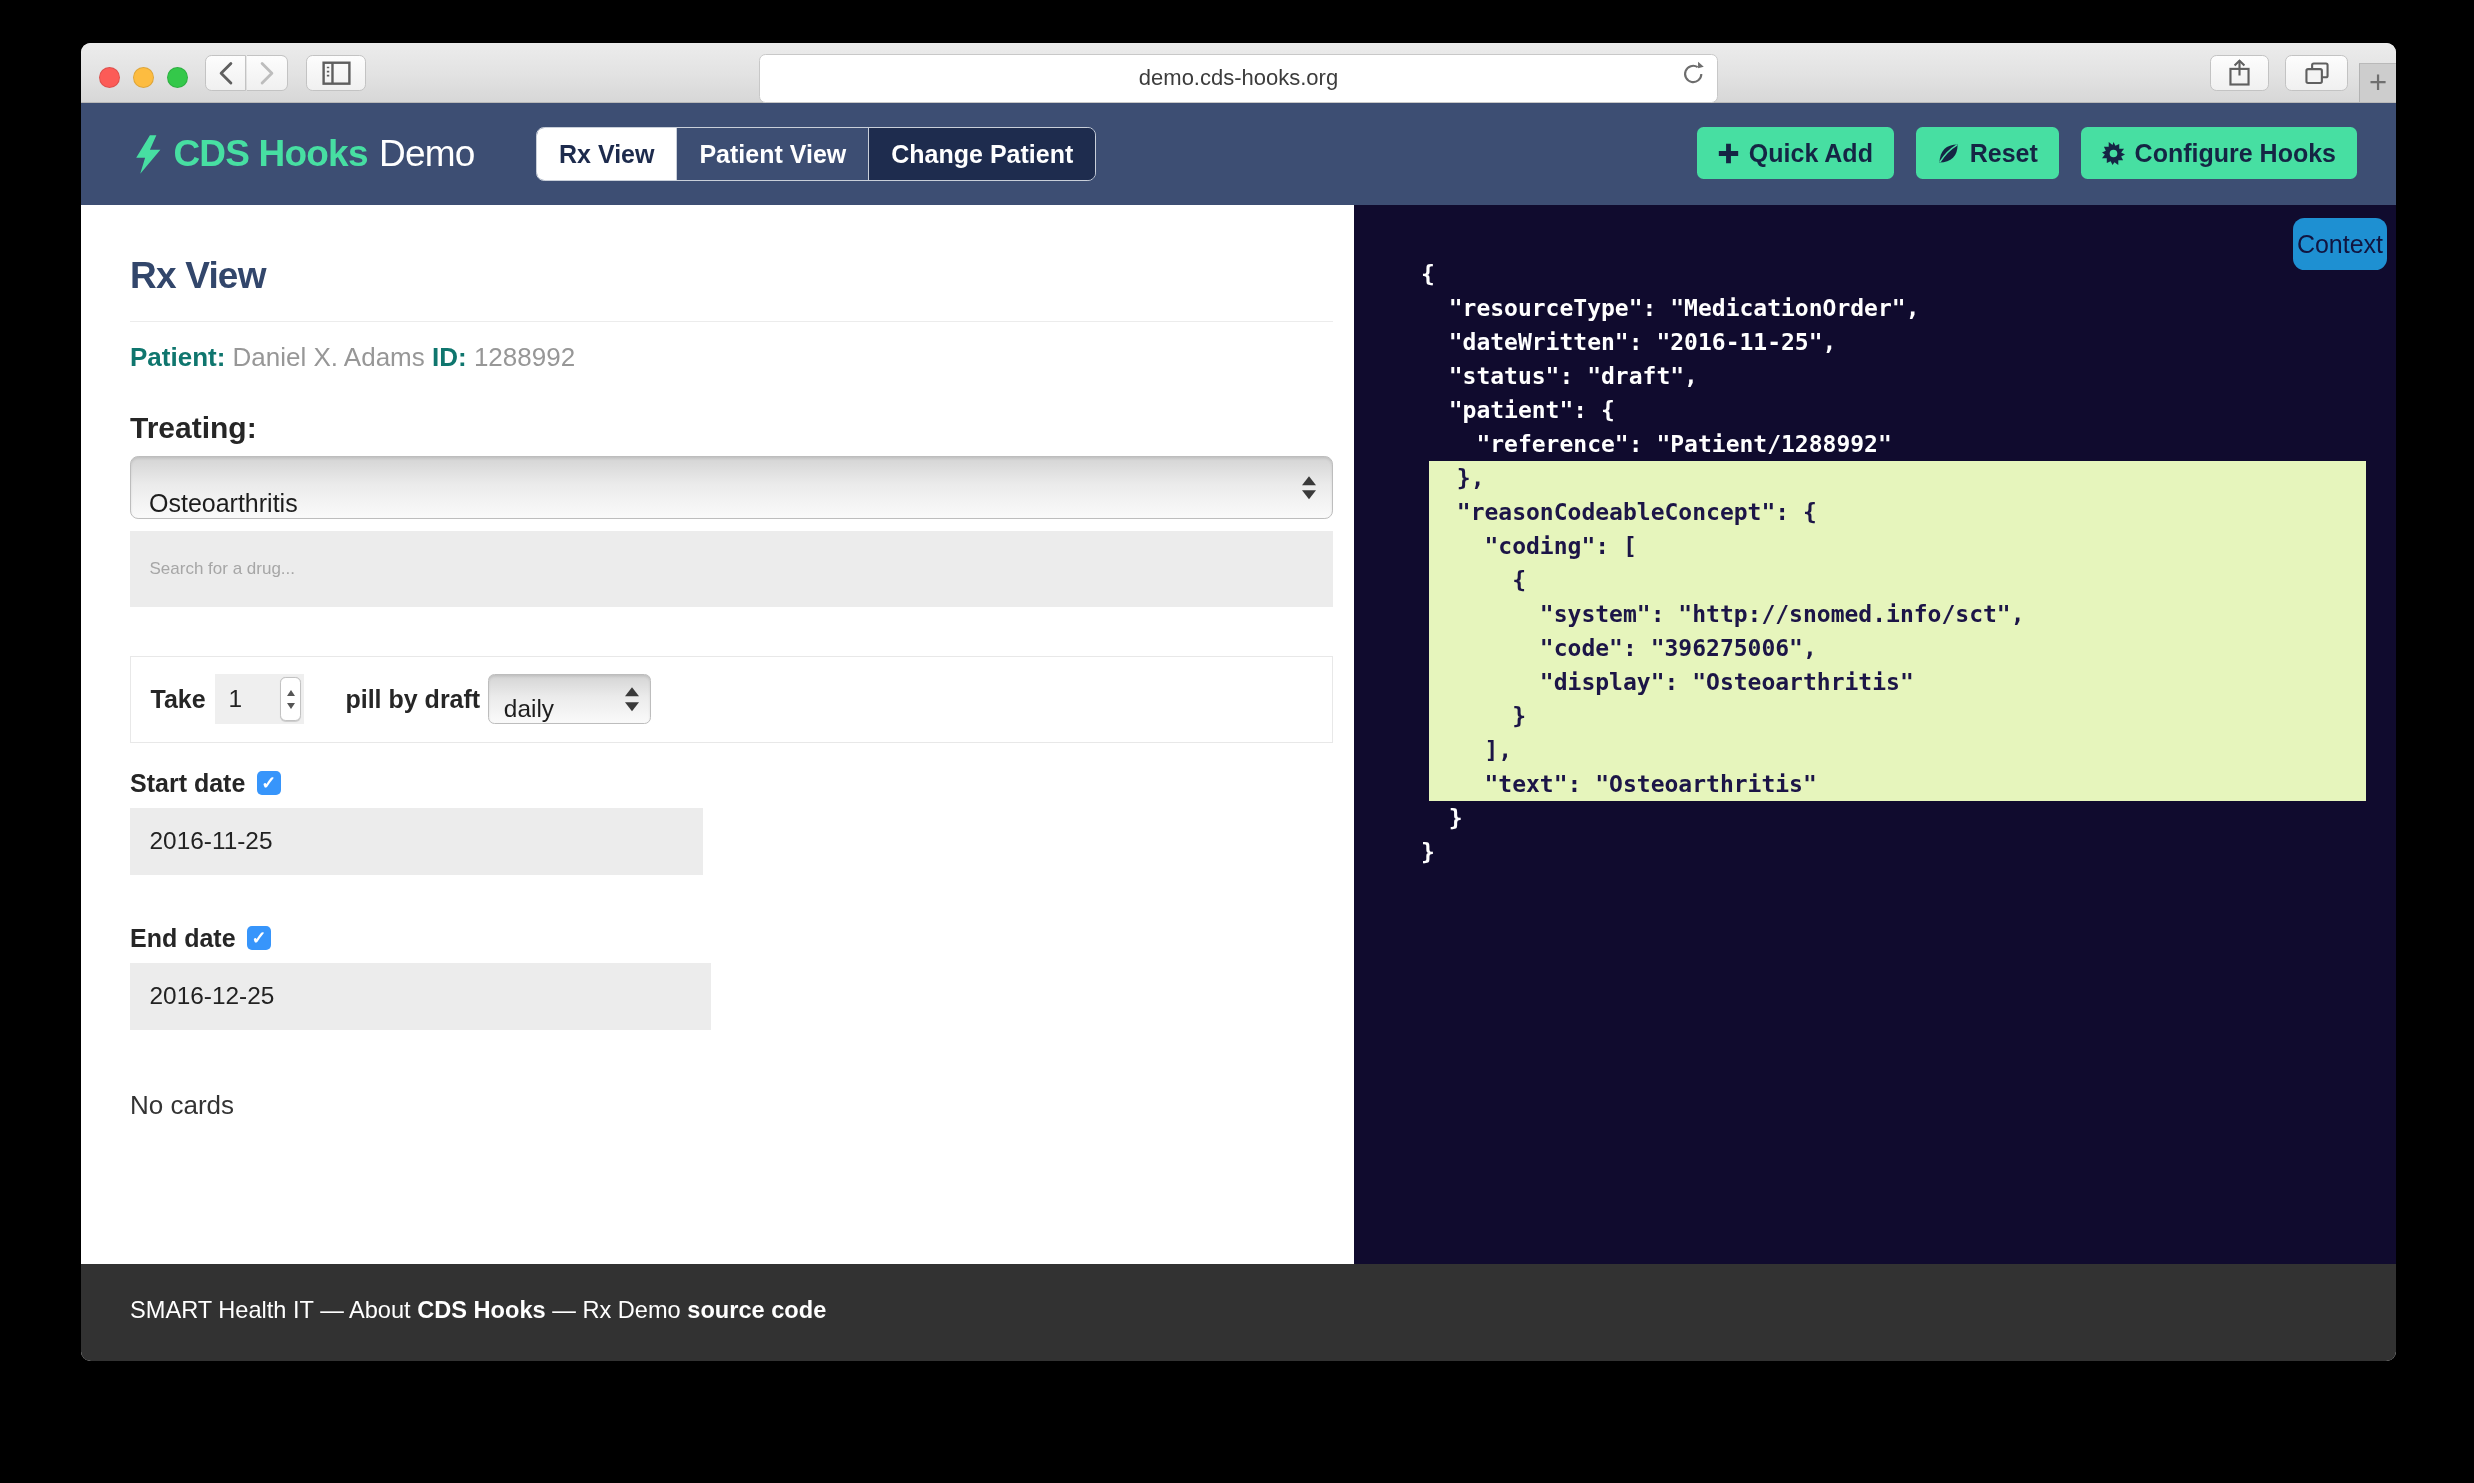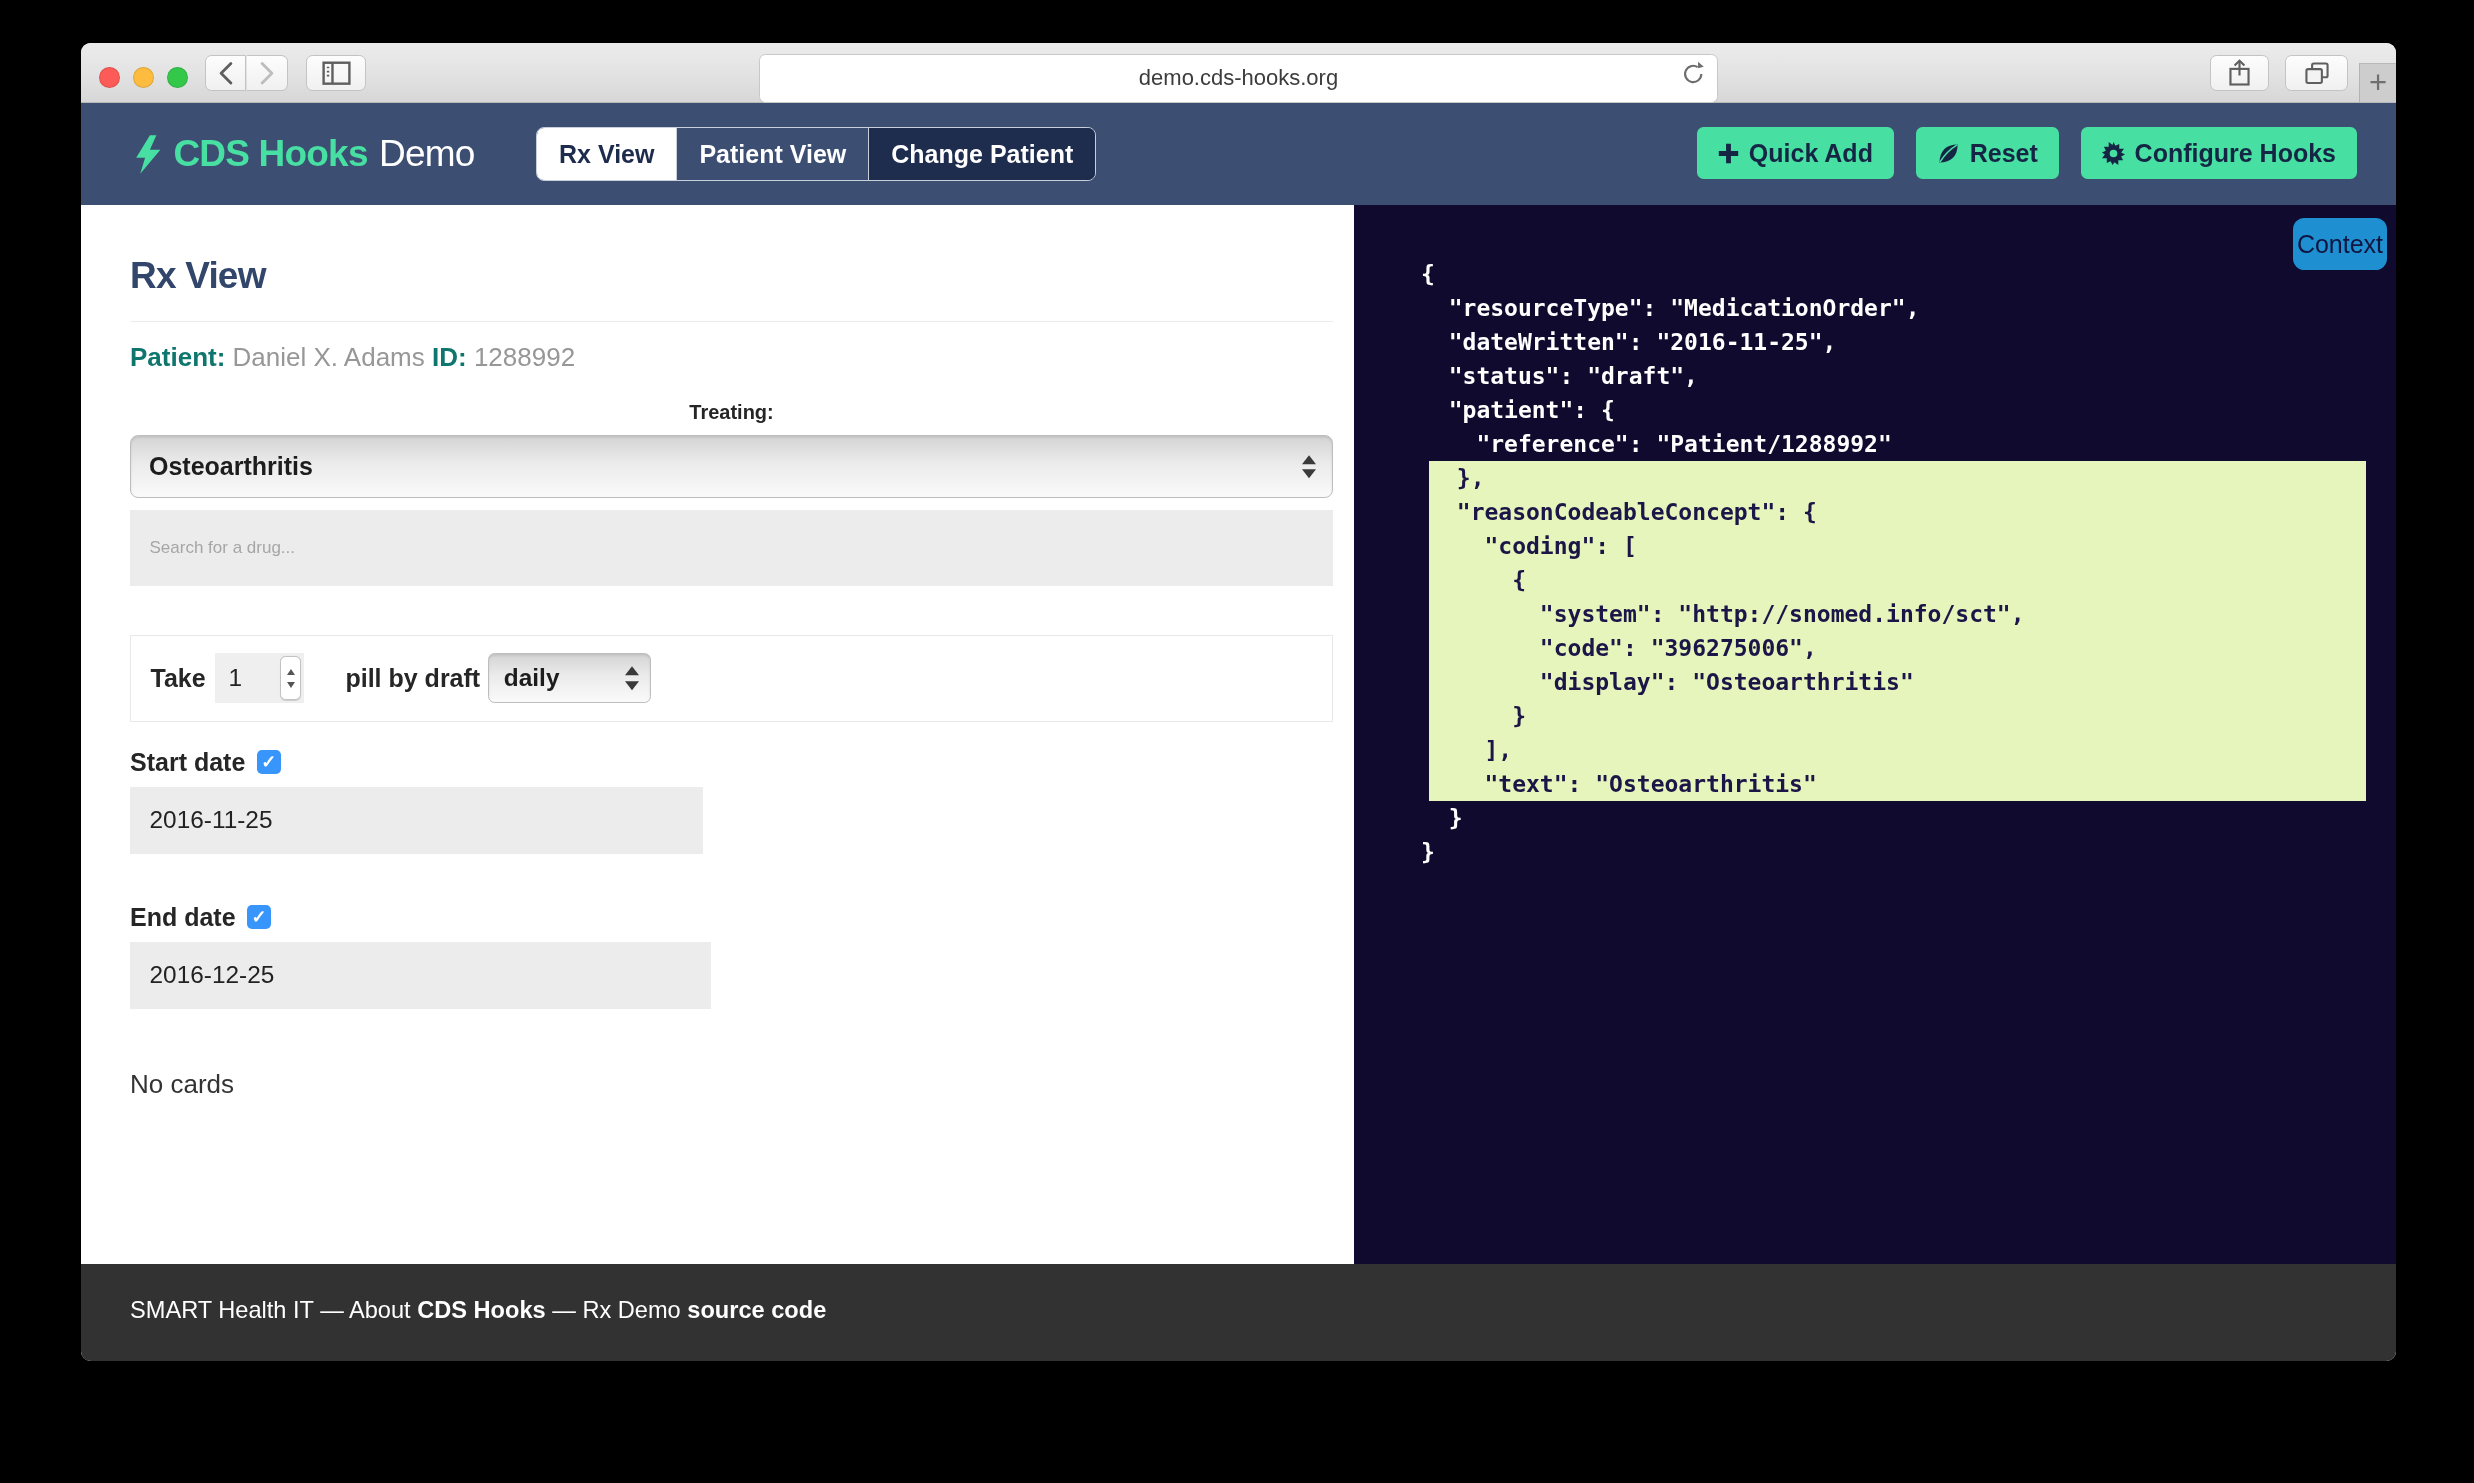--- a/index.html
+++ b/index.html
@@ -39,22 +39,22 @@
   .green-btn{height:52px;border-radius:6.5px;background:#47dfa2;color:#152544;font-size:25px;font-weight:bold;display:flex;align-items:center;gap:9.8px;padding:0 21px;cursor:pointer;}
   .green-btn svg{display:block;}
 
   
   .content{flex:1;display:flex;min-height:0;}
   .left-panel{width:1273px;flex:0 0 1273px;background:#fff;padding:0 21px 0 49px;}
   .h1{margin-top:50px;font-size:37px;font-weight:bold;color:#32466b;letter-spacing:-0.8px;}
   .rule{border:none;border-top:1.6px solid #ececec;margin:24.4px 0 0 0;}
   .patient-line{margin-top:19.5px;font-size:26px;color:#979797;}
   .patient-line b{color:#0f766e;}
-  .field-label{margin-top:28px;font-size:20px;font-weight:bold;color:#262626;text-align:center;}
-  .mac-select{position:relative;margin-top:11.4px;height:63px;border:0.8px solid #bdbdbd;border-radius:8.1px;background:linear-gradient(180deg,#d4d4d4 0%,#ebebeb 45%,#fafafa 100%);box-shadow:inset 0 1.6px 2.4px rgba(0,0,0,.10);display:flex;align-items:center;padding-left:18px;font-size:25px;color:#1d1d1d;cursor:pointer;font-weight:bold;}
+  .field-label{margin-top:38px;font-size:30px;font-weight:bold;color:#262626;}
+  .mac-select{position:relative;margin-top:11.4px;height:63px;border:0.8px solid #bdbdbd;border-radius:8.1px;background:linear-gradient(180deg,#d4d4d4 0%,#ebebeb 45%,#fafafa 100%);box-shadow:inset 0 1.6px 2.4px rgba(0,0,0,.10);display:flex;align-items:flex-end;padding-left:18px;font-size:25px;color:#1d1d1d;cursor:pointer;}
   .arrows{position:absolute;right:16.3px;top:50%;transform:translateY(-50%);display:flex;flex-direction:column;gap:5.7px;}
   .tri-up{width:0;height:0;border-left:7.3px solid transparent;border-right:7.3px solid transparent;border-bottom:9px solid #3a3a3a;}
   .tri-down{width:0;height:0;border-left:7.3px solid transparent;border-right:7.3px solid transparent;border-top:9px solid #3a3a3a;}
   .flat-input{margin-top:11.4px;height:76px;width:100%;background:#ececec;border:none;outline:none;font-size:17px;color:#701a75;padding:0 19.5px;font-family:"Liberation Sans",sans-serif;}
   .flat-input::placeholder{color:#a6a6a6;}
   .dose-box{margin-top:49px;height:87px;border:1.6px solid #e8e8e8;display:flex;align-items:center;padding-left:19.5px;}
   .dose-label{font-size:25px;font-weight:bold;color:#262626;}
   .qty{margin-left:9.8px;width:89px;height:50px;background:#efefef;display:flex;align-items:center;padding:0 3.3px 0 13px;}
   .qty-val{flex:1;font-size:24.4px;color:#222;}
   .stepper{width:21px;height:44px;background:#fff;border:0.8px solid #c2c2c2;border-radius:5.7px;box-shadow:0 0.8px 0.8px rgba(0,0,0,.15);display:flex;flex-direction:column;align-items:center;justify-content:center;gap:7.3px;cursor:pointer;}

